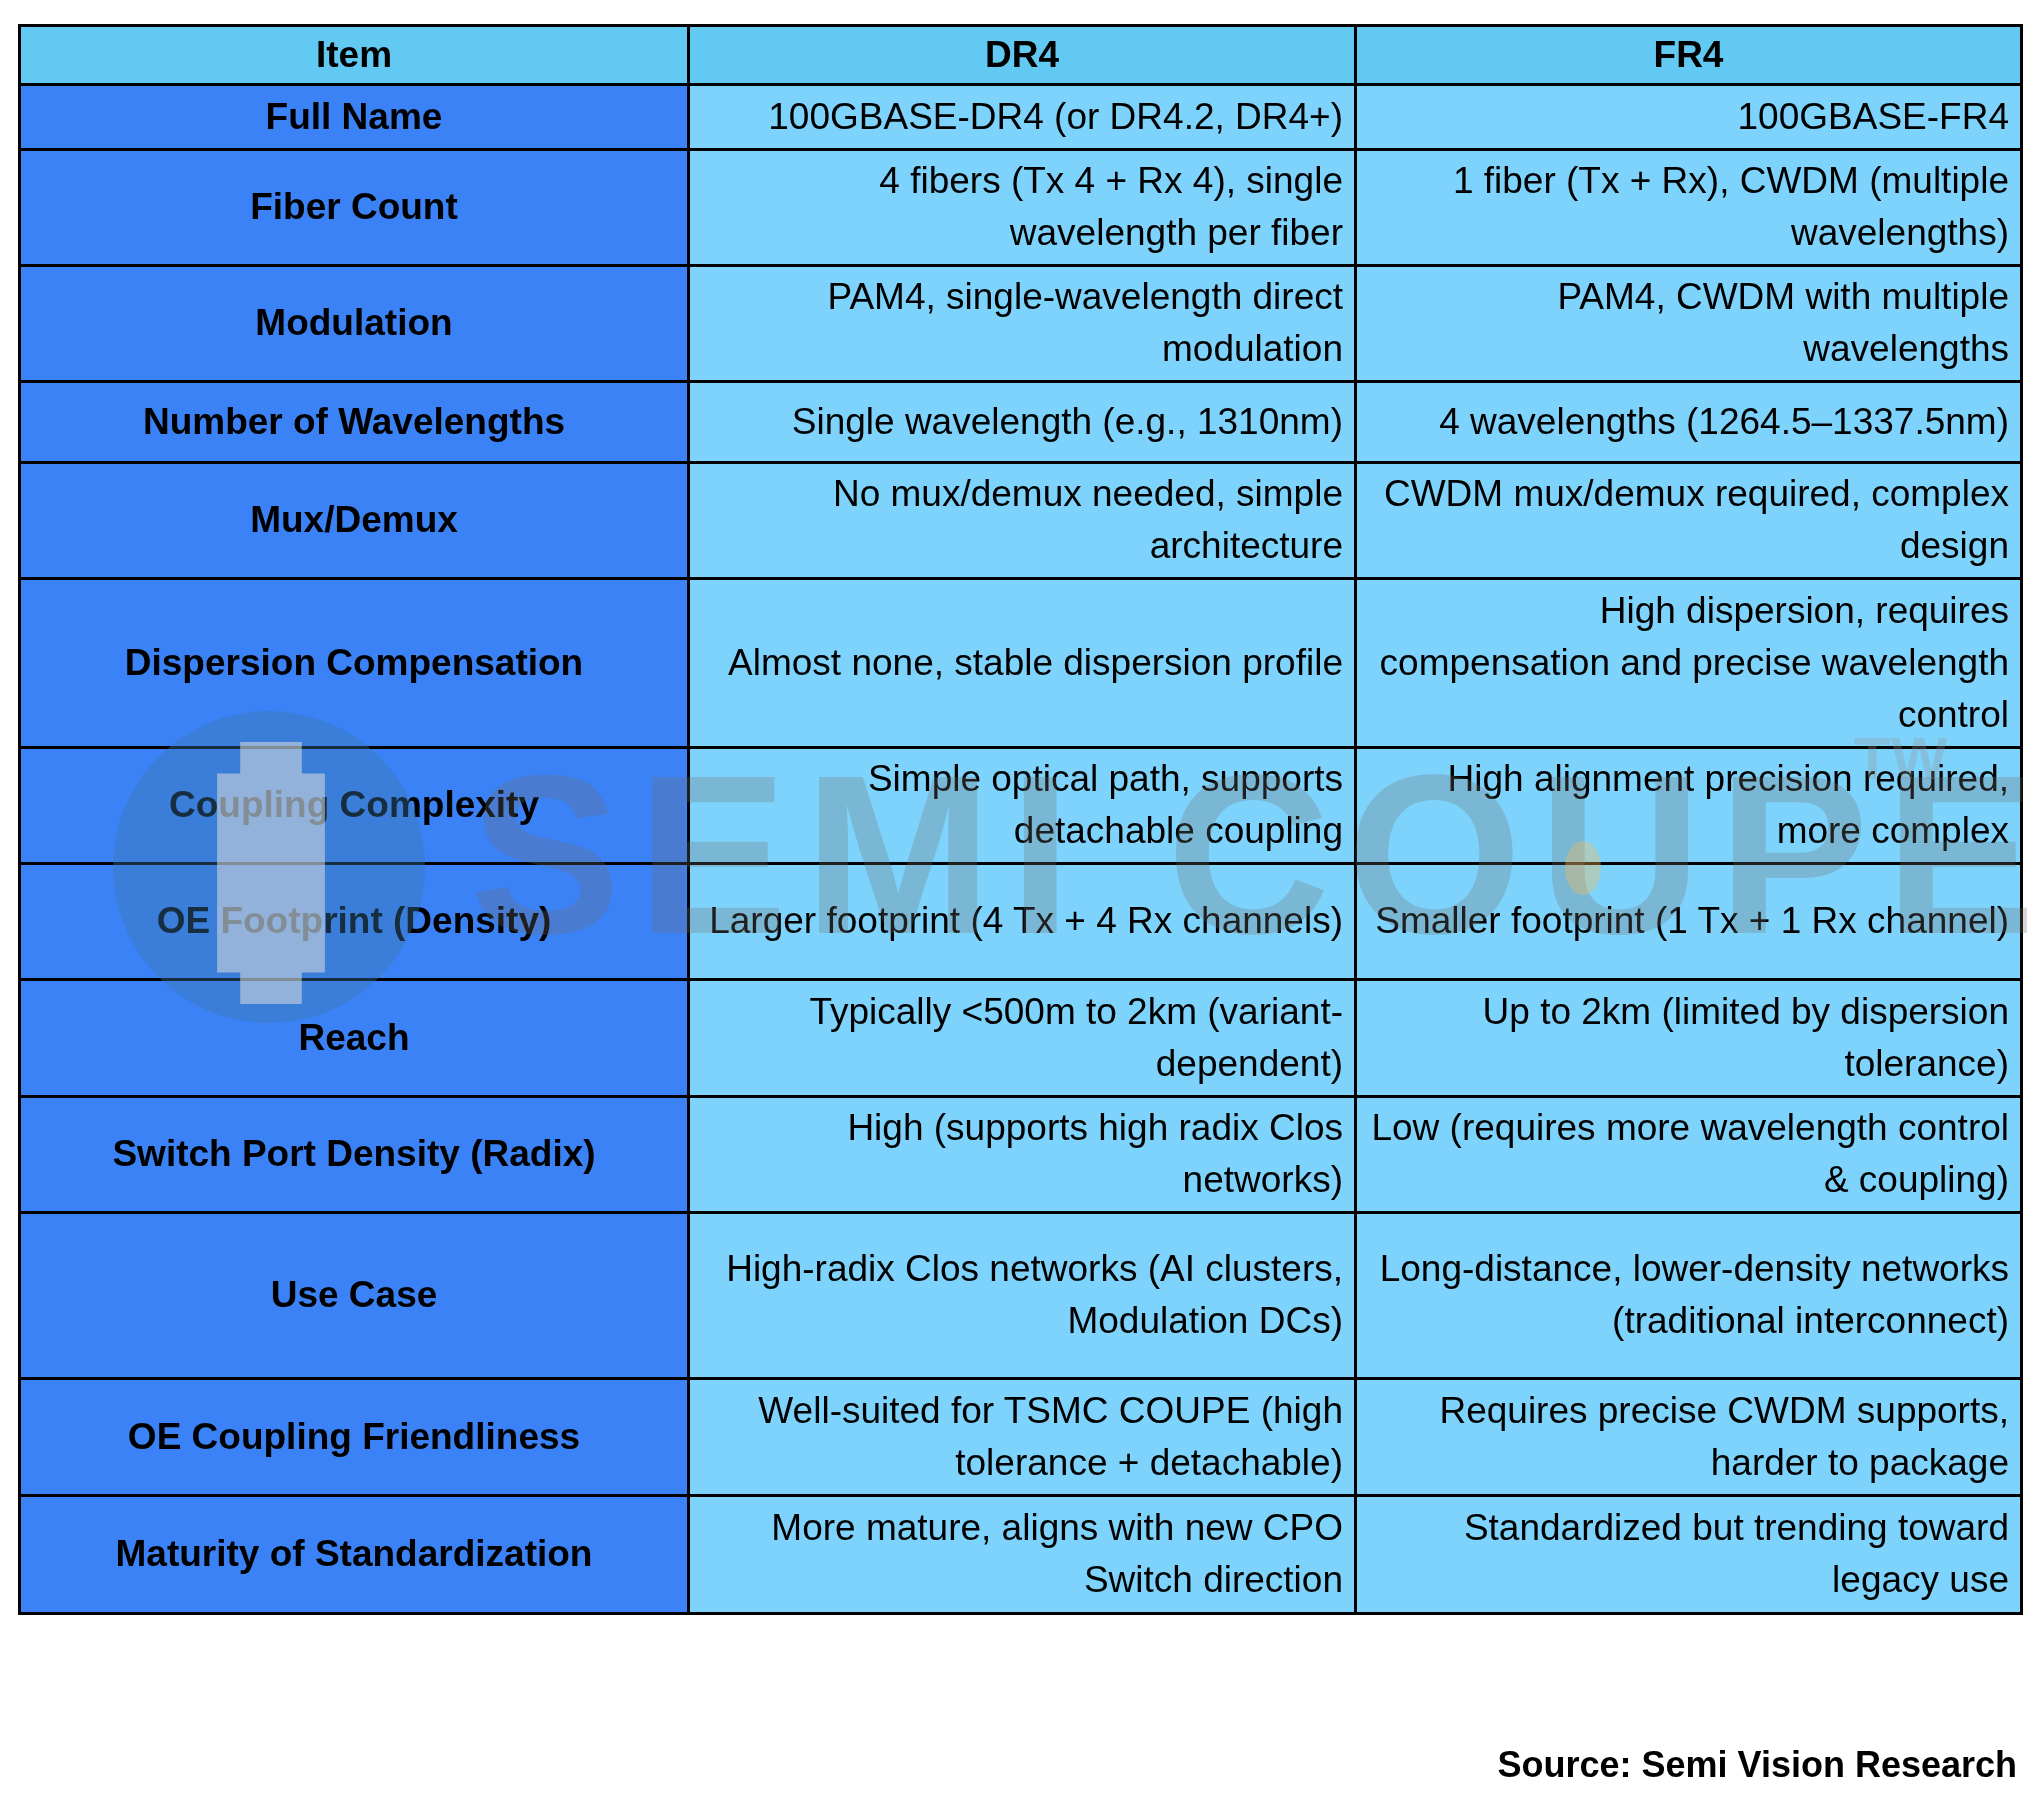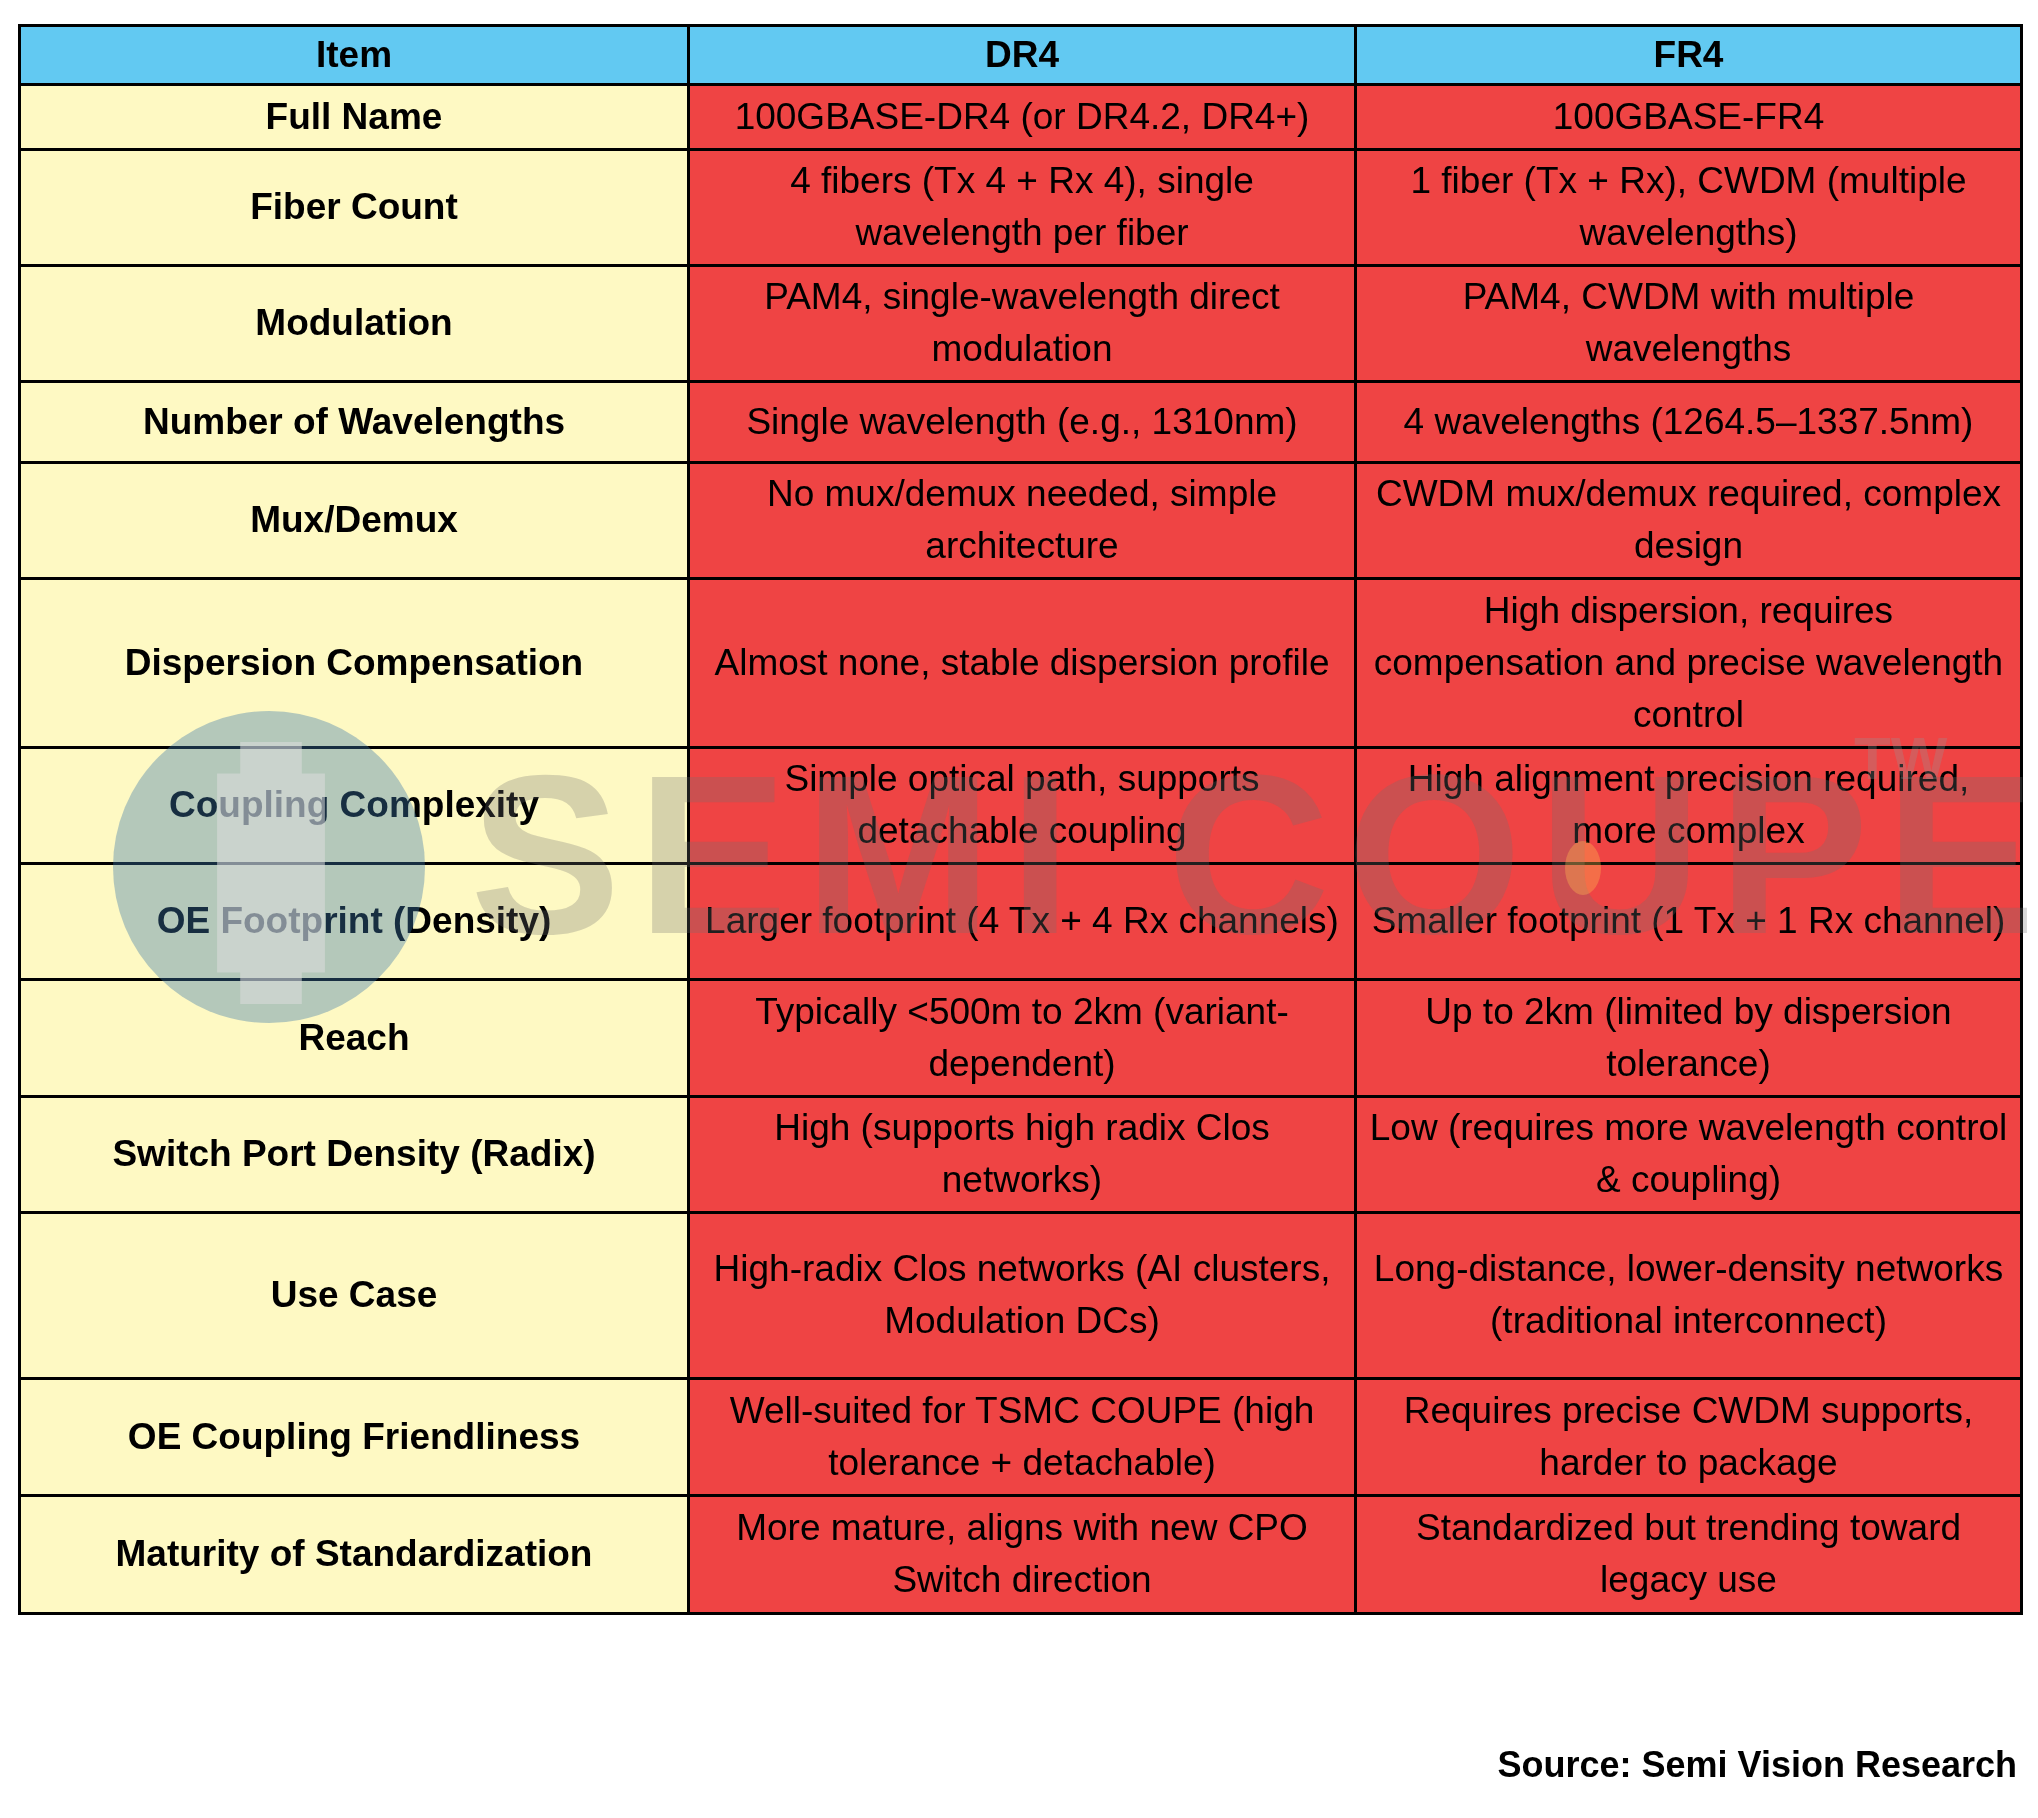--- a/index.html
+++ b/index.html
@@ -3,22 +3,22 @@
 <meta charset="utf-8">
 <style>
   html, body { margin: 0; padding: 0; background: #ffffff; }
   body { width: 2039px; height: 1818px; position: relative; overflow: hidden;
          font-family: "Liberation Sans", "DejaVu Sans", sans-serif; color: #000; }
   .wrap { position: absolute; left: 18px; top: 23.5px; width: 1822px; }
   table { border-collapse: collapse; width: 2001px; table-layout: fixed; position: relative; z-index: 1; }
   col.c0 { width: 669px; } col.c1 { width: 667px; } col.c2 { width: 666px; }
   th, td { border: 3.6px solid #000; font-size: 37px; line-height: 52px; padding: 0 11px; vertical-align: middle; }
   th { background: #62c9f2; font-weight: bold; text-align: center; height: 56px; }
-  td.item { background: #fef9c3; font-weight: bold; text-align: center; margin-top: 7px; }
-  td.val { background: #ef4444; text-align: center; }
+  td.item { background: #3b82f6; font-weight: bold; text-align: center; margin-top: 7px; }
+  td.val { background: #7dd3fc; text-align: right; }
   .source { position: absolute; right: 22px; top: 1744px; font-size: 36px; font-weight: bold; }
   
   .wm { position: absolute; z-index: 2; pointer-events: none; }
   .wm-circle { left: 113px; top: 711px; width: 312px; height: 312px; border-radius: 50%;
                background: rgba(60,120,170,0.38); }
   .wm-chip { left: 194px; top: 742px; width: 154px; height: 262px; background: rgba(220,220,220,0.55);
              clip-path: polygon(30% 0,70% 0,70% 12%,85% 12%,85% 88%,70% 88%,70% 100%,30% 100%,30% 88%,15% 88%,15% 12%,30% 12%); }
   .wm-text { left: 470px; top: 742px; font-size: 226px; font-weight: bold; letter-spacing: 16.3px;
              color: rgba(110,110,110,0.28); line-height: 226px; white-space: nowrap; }
   .wm-tm { left: 1854px; top: 724px; font-size: 60px; font-weight: bold; color: rgba(150,150,150,0.3); }

